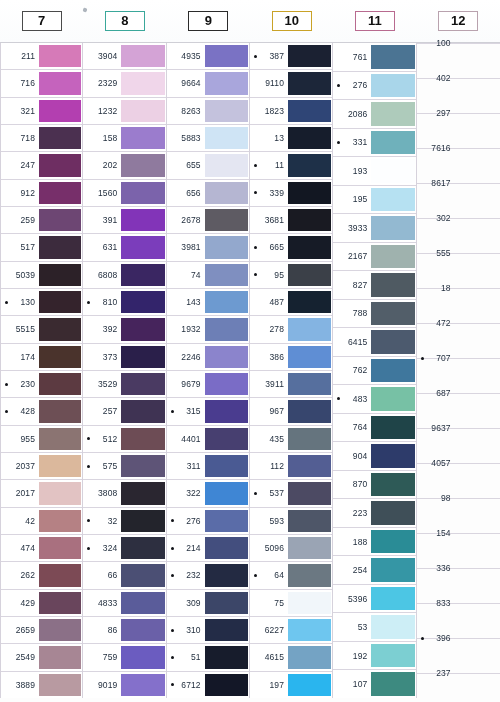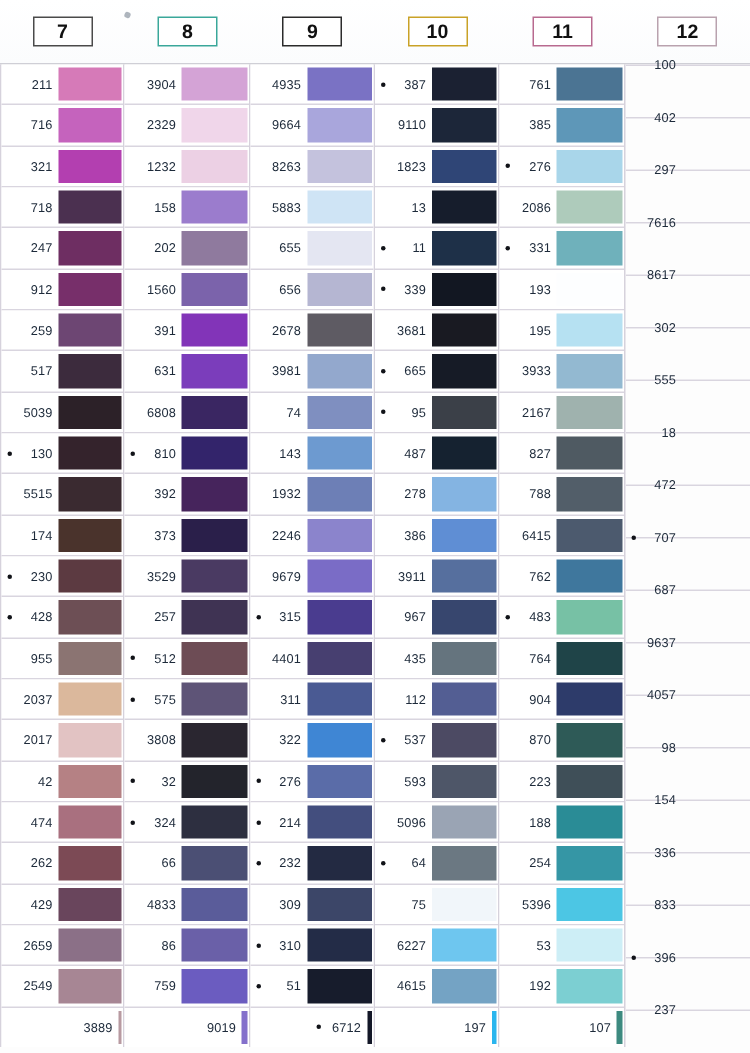--- a/index.html
+++ b/index.html
@@ -81,21 +81,21 @@
 
   .row{
     flex:1 1 0;
     display:flex;
     align-items:stretch;
     border-bottom:1px solid #d9d5df;
     box-sizing:border-box;
     background:#ffffff;
     min-height:0;
   }
-  .row:last-child{border-bottom:none;padding-left:40px;}
+  .row:last-child{border-bottom:none;}
 
   .code-cell{
     flex:0 0 38px;
     display:flex;
     align-items:center;
     justify-content:flex-end;
     padding-right:4px;
     position:relative;
     box-sizing:border-box;
   }
@@ -758,26 +758,20 @@
       </div>
       <div class="col">
         <div class="row">
           <div class="code-cell">
             <span class="code">761</span>
           </div>
           <div class="swatch" style="background: rgb(75, 116, 147);"></div>
         </div>
         <div class="row">
           <div class="code-cell">
-            <span class="code">385</span>
-          </div>
-          <div class="swatch" style="background: rgb(94, 151, 184);"></div>
-        </div>
-        <div class="row">
-          <div class="code-cell">
             <span class="dot"></span>
             <span class="code">276</span>
           </div>
           <div class="swatch" style="background: rgb(169, 214, 234);"></div>
         </div>
         <div class="row">
           <div class="code-cell">
             <span class="code">2086</span>
           </div>
           <div class="swatch" style="background: rgb(174, 203, 187);"></div>

